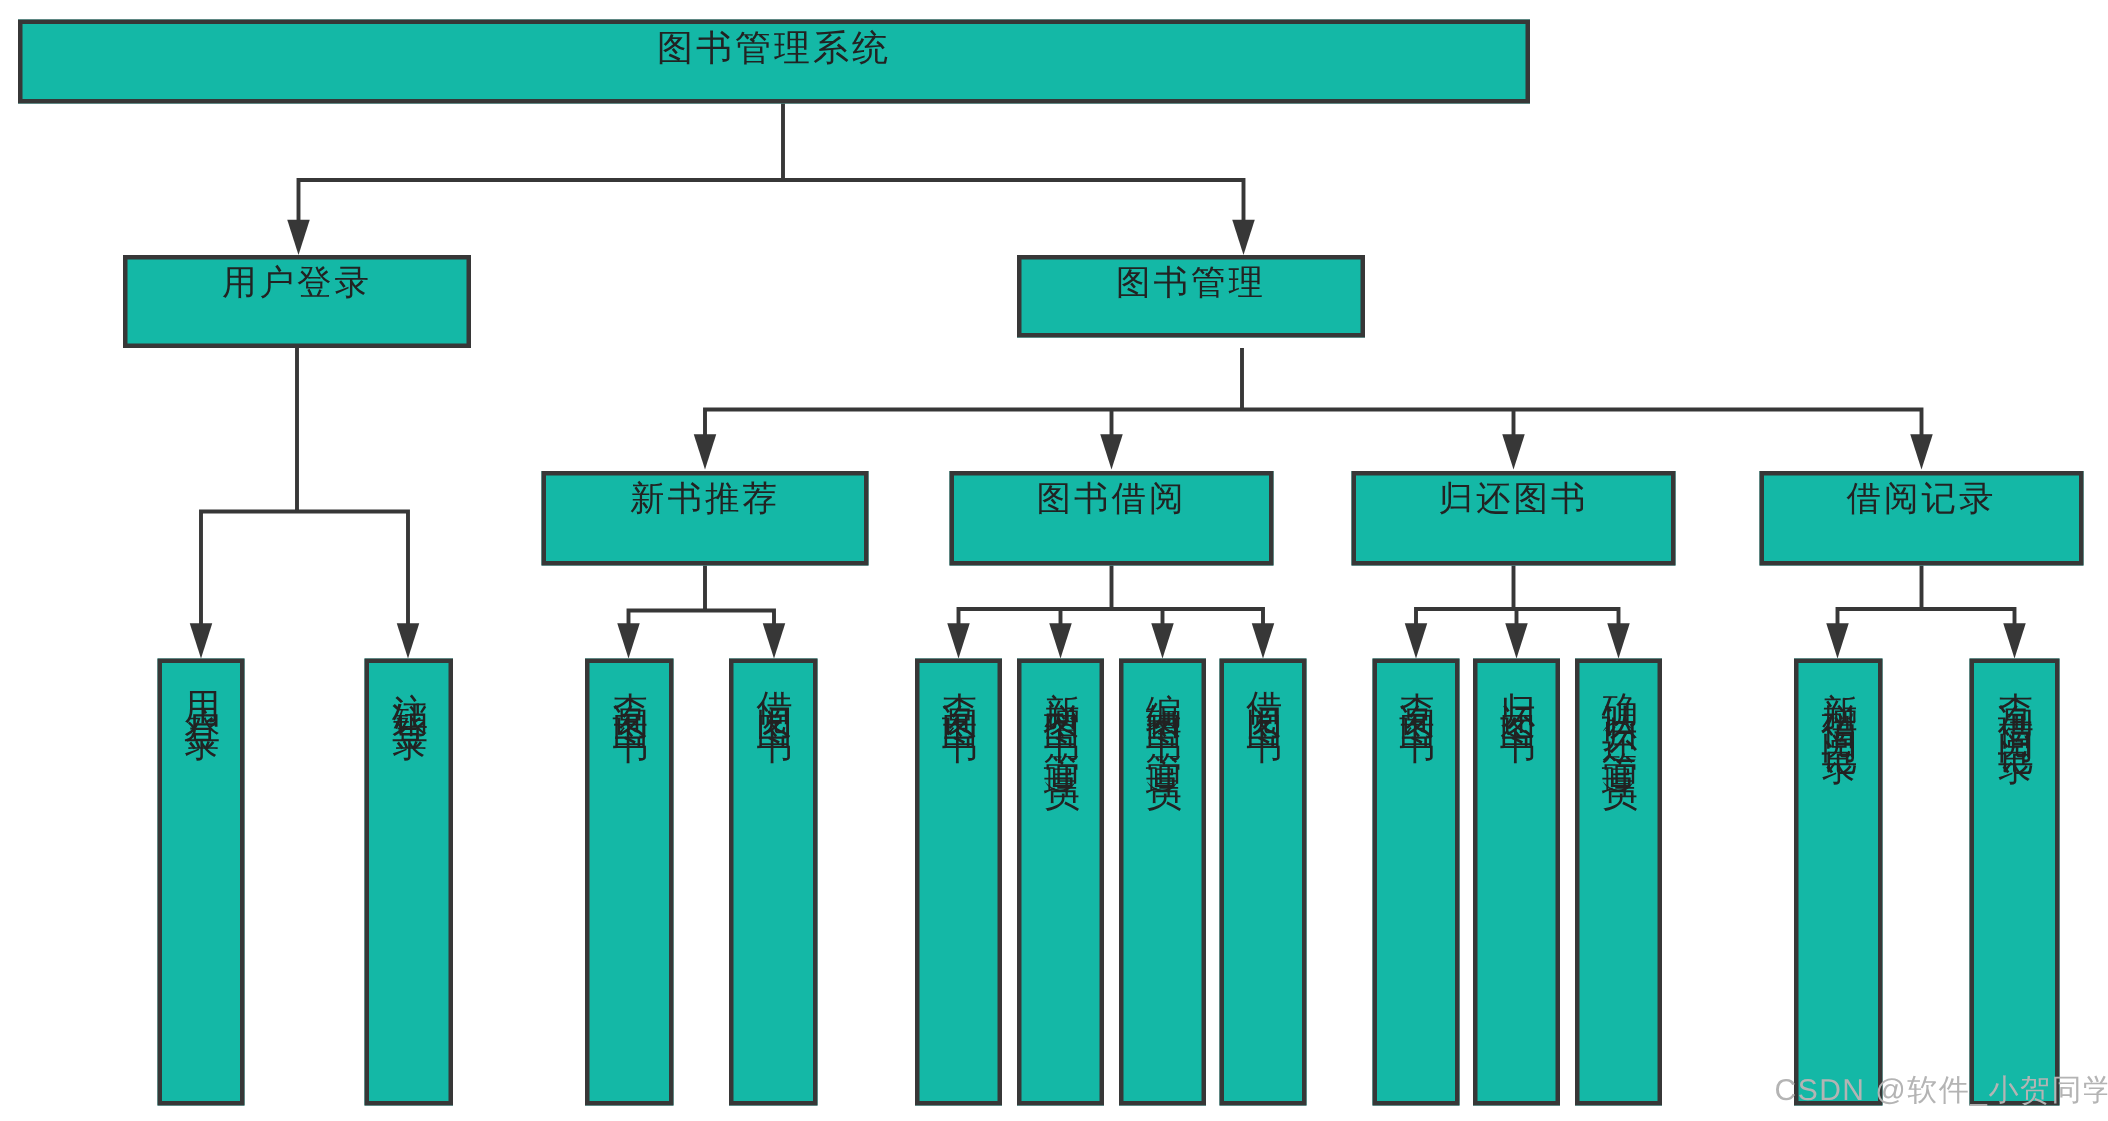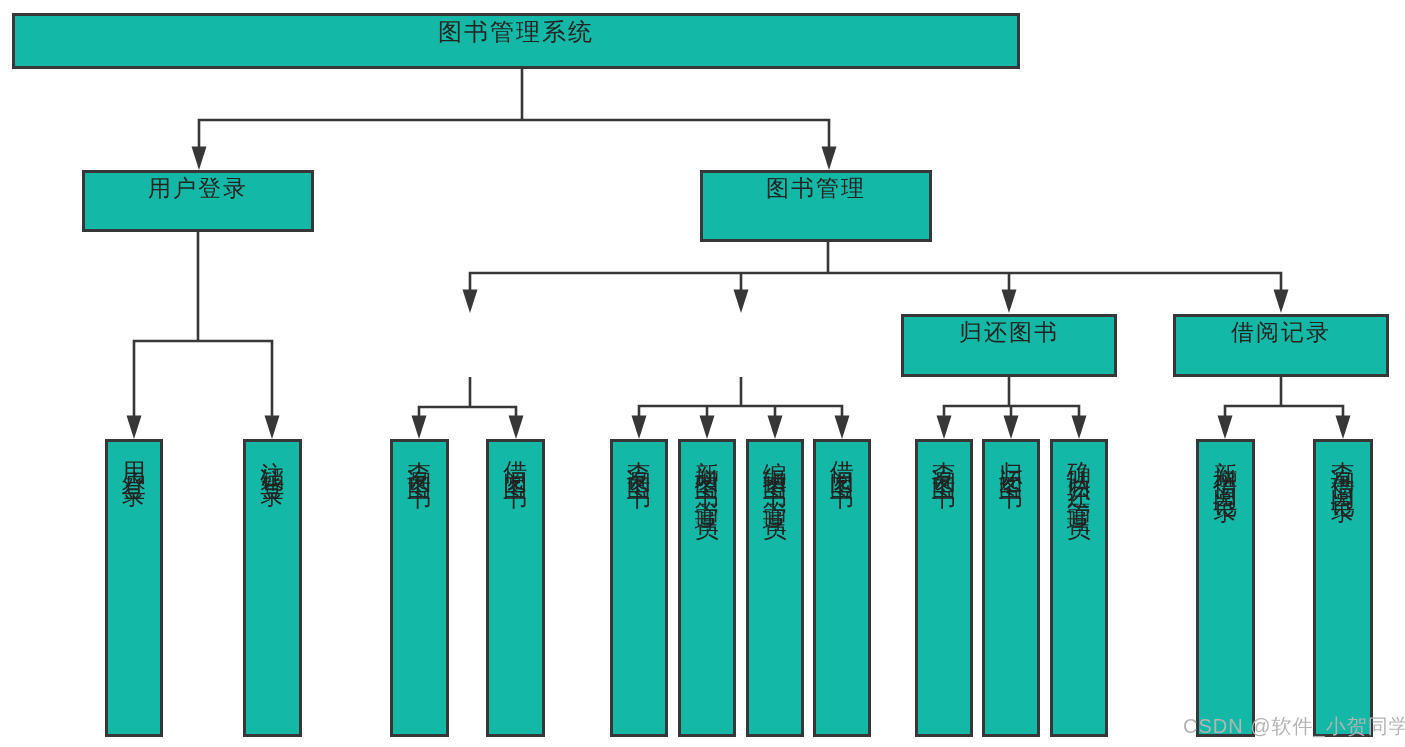--- a/index.html
+++ b/index.html
@@ -62,24 +62,30 @@
     </g>
   </svg>
 
   <div class="box root-box" style="left:12px;top:13px;width:1008px;height:56px">
     <span class="htext">图书管理系统</span>
   </div>
 
   <div class="box" style="left:82px;top:170px;width:232px;height:62px">
     <span class="htext">用户登录</span>
   </div>
-  <div class="box" style="left:700px;top:170px;width:232px;height:72px">
+  <div class="box" style="left:678px;top:170px;width:232px;height:55px">
     <span class="htext">图书管理</span>
   </div>
 
+  <div class="box" style="left:361px;top:314px;width:218px;height:63px">
+    <span class="htext">新书推荐</span>
+  </div>
+  <div class="box" style="left:633px;top:314px;width:216px;height:63px">
+    <span class="htext">图书借阅</span>
+  </div>
   <div class="box" style="left:901px;top:314px;width:216px;height:63px">
     <span class="htext">归还图书</span>
   </div>
   <div class="box" style="left:1173px;top:314px;width:216px;height:63px">
     <span class="htext">借阅记录</span>
   </div>
 
   <div class="box" style="left:105px;top:439px;width:58px;height:298px">
     <span class="vtext">用户登录</span>
   </div>

